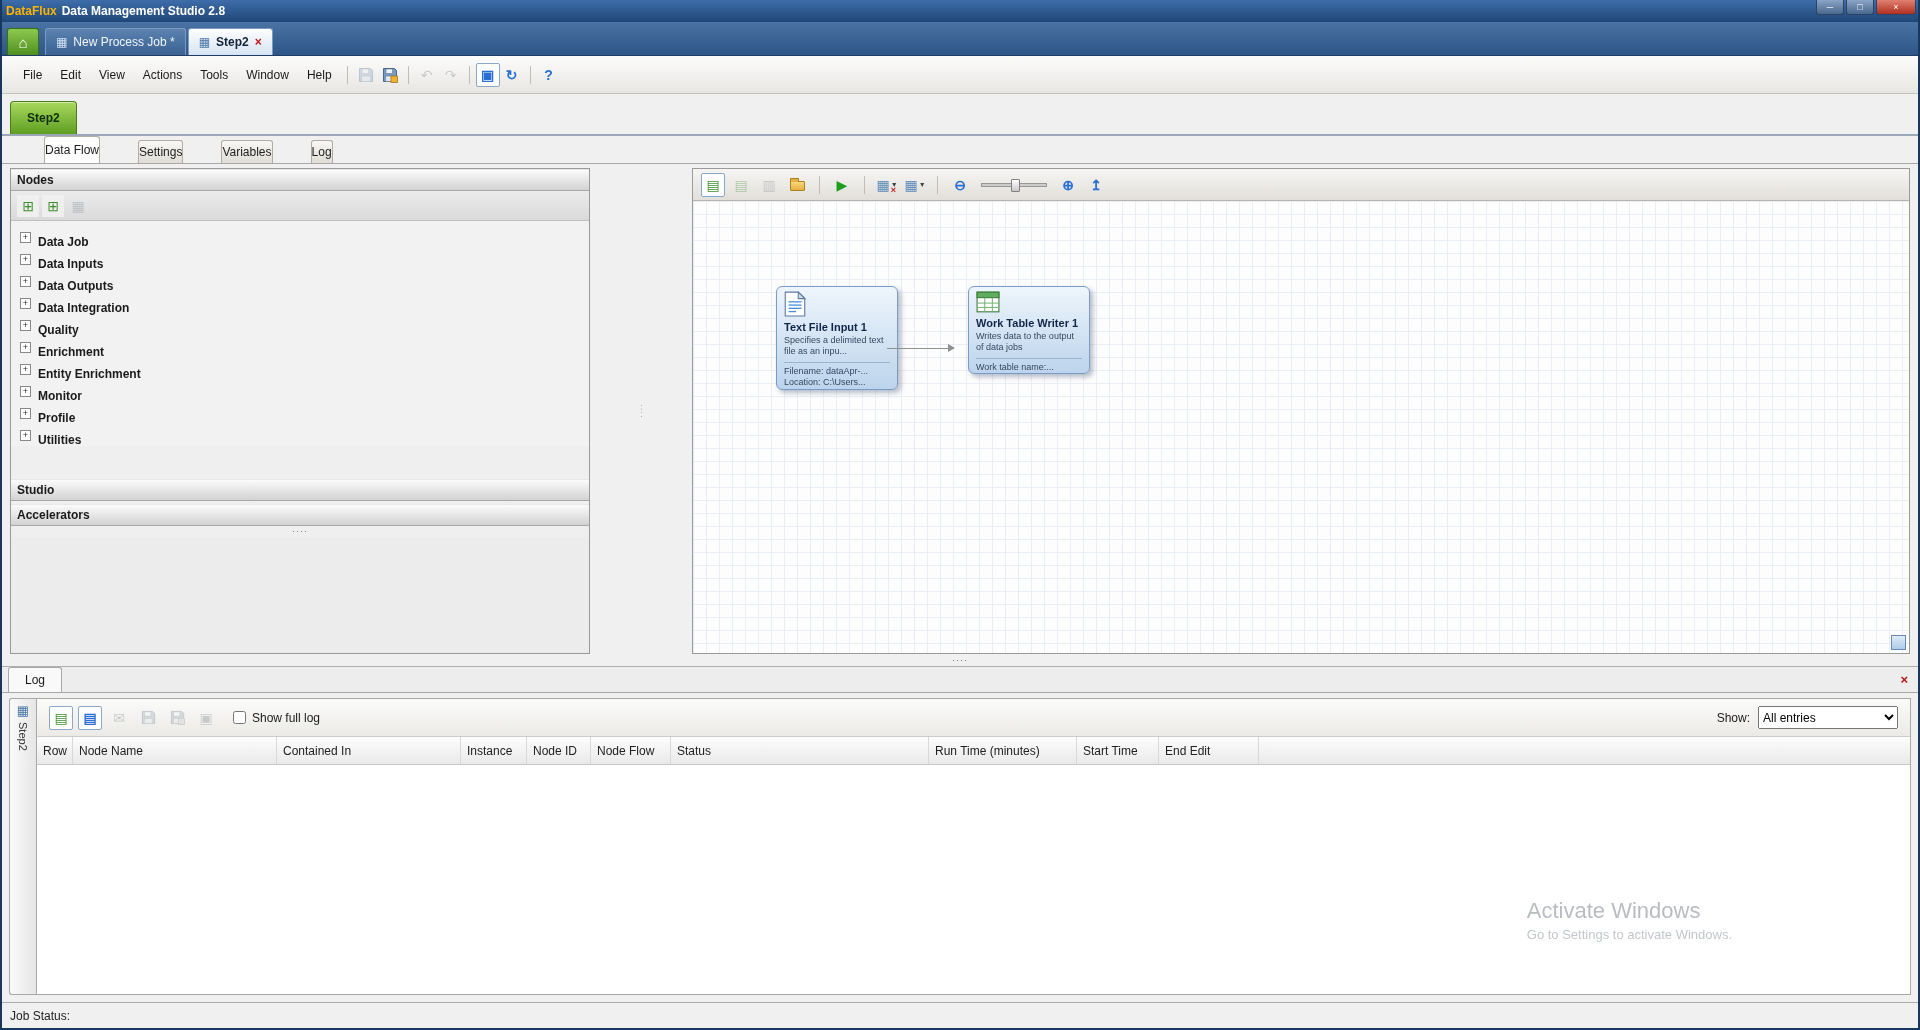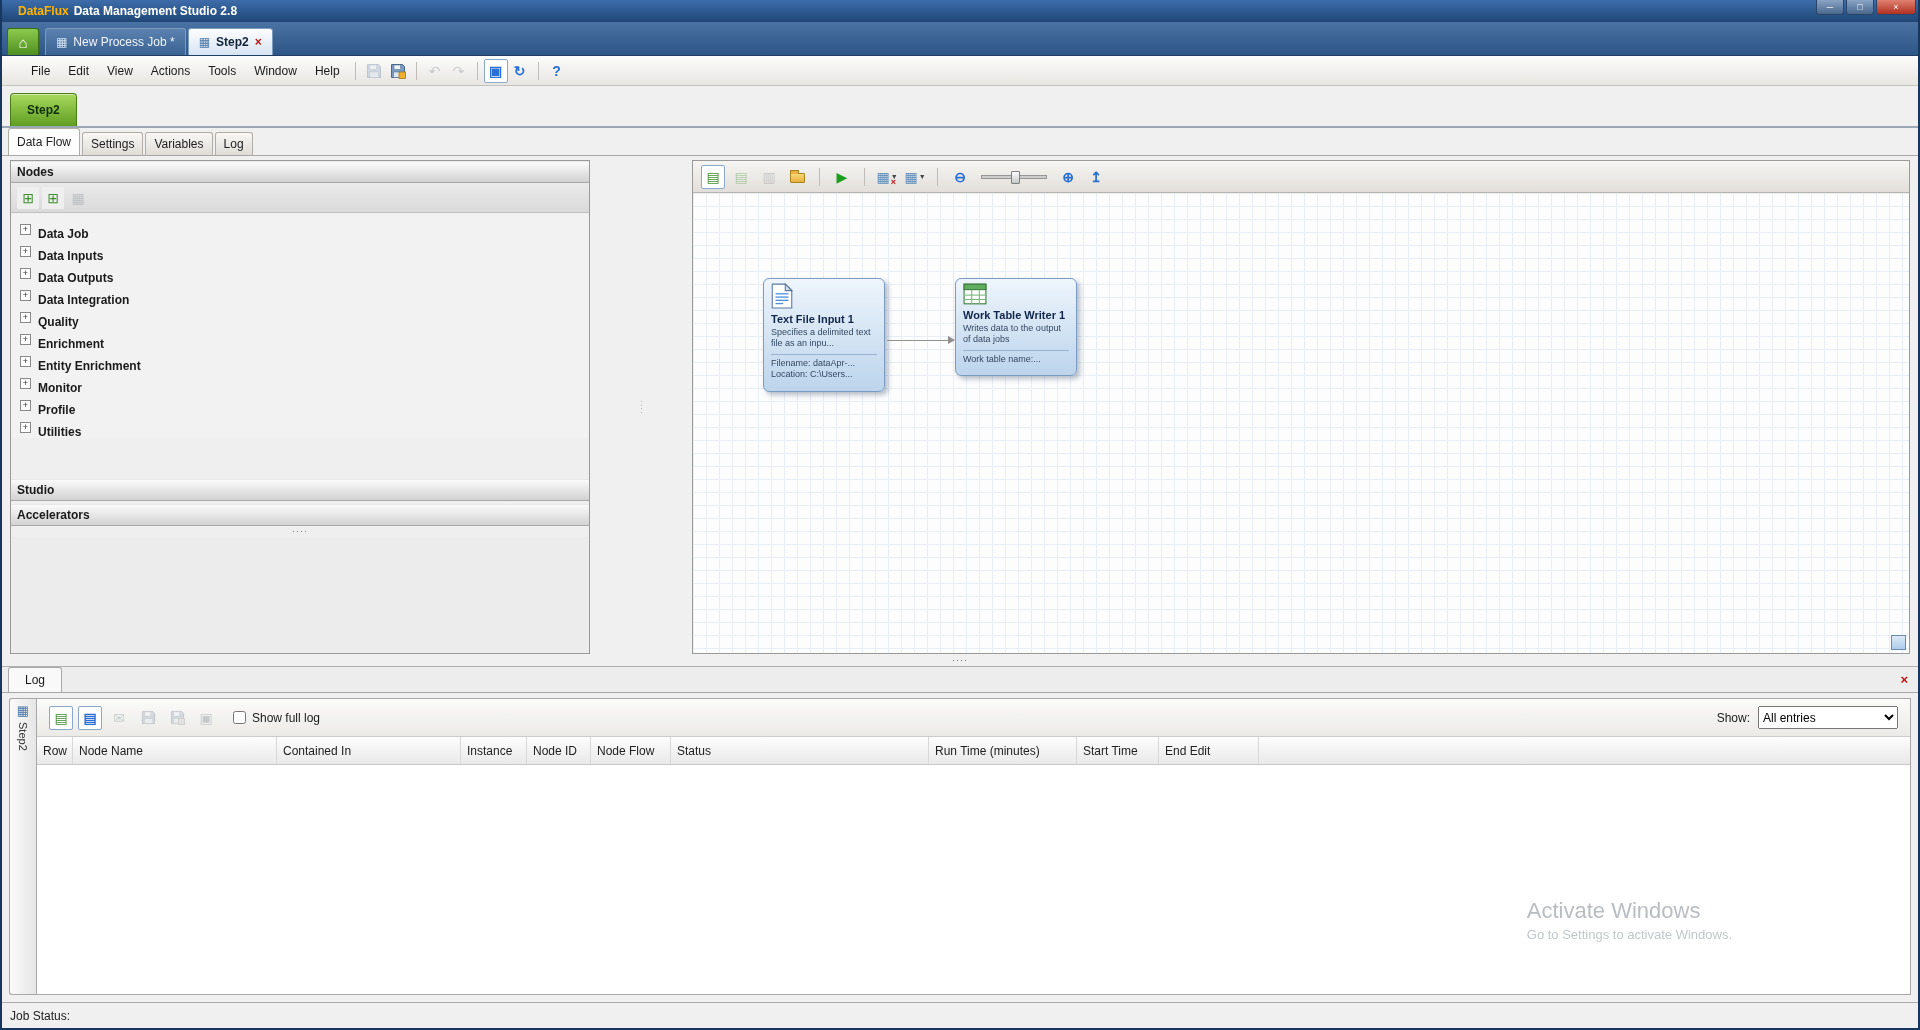--- a/index.html
+++ b/index.html
@@ -1,56 +1,56 @@
 <!DOCTYPE html>
 <html><head>
 <meta charset="utf-8">
 <style>
   * { box-sizing: border-box; margin: 0; padding: 0; }
   body { font-family: "Liberation Sans", "DejaVu Sans", sans-serif; font-size: 12px; background: #888; }
   .window { width: 1920px; height: 1030px; display: flex; flex-direction: column; background: #f0f0f0; border: 2px solid #17375e; border-top: none; }
 
   
-  .titlebar { height: 22px; background: linear-gradient(#3e6daa, #1f4675); display: flex; align-items: center; padding-left: 16px; color: #fff; flex: 0 0 auto; }
+  .titlebar { height: 22px; background: linear-gradient(#3e6daa, #1f4675); display: flex; align-items: center; padding-left: 4px; color: #fff; flex: 0 0 auto; }
   .brand { color: #ffb400; font-weight: bold; margin-right: 5px; font-size: 12px; }
   .title-text { font-weight: bold; font-size: 12px; }
   .win-buttons { margin-left: auto; display: flex; gap: 2px; padding-right: 2px; align-self: flex-start; }
   .win-btn { width: 28px; height: 15px; display: flex; align-items: center; justify-content: center; font-size: 9px; color: #fff; background: linear-gradient(#8aa4c4, #49688e); border: 1px solid #2a4467; border-top: none; border-radius: 0 0 3px 3px; cursor: default; }
   .win-btn.close { background: linear-gradient(#e08070, #b03020); width: 40px; }
 
   
   .tabstrip { height: 34px; background: linear-gradient(#4a73a3, #2d5587); display: flex; align-items: flex-end; padding: 0 0 0 5px; border-bottom: 1px solid #1e3c64; flex: 0 0 auto; }
   .home-btn { width: 32px; height: 27px; margin-right: 6px; background: linear-gradient(#8cc94f, #4f8f1f); border: 1px solid #3a6e12; border-bottom: none; border-radius: 3px 3px 0 0; display: flex; align-items: center; justify-content: center; color: #fff; font-size: 15px; cursor: default; }
   .doc-tab { height: 27px; padding: 0 10px; margin-right: 2px; display: flex; align-items: center; gap: 6px; color: #f0f4f8; background: linear-gradient(#5b82b0, #3a6292); border: 1px solid #7a9cc0; border-bottom: none; border-radius: 3px 3px 0 0; cursor: default; }
   .doc-tab.active { background: linear-gradient(#fdfeff, #d6e4f2); color: #12243a; font-weight: bold; }
   .tab-grid-icon { font-size: 12px; color: #cfe0f0; }
   .doc-tab.active .tab-grid-icon { color: #4a78a8; }
   .tab-close { color: #c01818; font-weight: bold; font-size: 12px; }
 
   
-  .menubar { height: 30px; background: linear-gradient(#fcfcfc, #e8e6e2); border-bottom: 1px solid #c6c2bc; display: flex; align-items: center; padding-left: 20px; flex: 0 0 auto; }
+  .menubar { height: 38px; background: linear-gradient(#fcfcfc, #e8e6e2); border-bottom: 1px solid #c6c2bc; display: flex; align-items: center; padding-left: 12px; flex: 0 0 auto; }
   .menu-item { padding: 5px 9px; color: #1a1a1a; cursor: default; }
   .tb-sep { width: 1px; height: 18px; background: #c0bdb8; margin: 0 6px; }
   .tbtn { width: 24px; height: 24px; border: 1px solid transparent; border-radius: 2px; display: flex; align-items: center; justify-content: center; background: transparent; cursor: default; position: relative; }
   .tbtn.framed { border-color: #8aa8c8; background: #fff; }
   .tbtn.disabled { opacity: 0.35; }
   .gi { font-size: 14px; line-height: 1; }
   .gi.blue { color: #2a6fd6; font-weight: bold; }
   .gi.green { color: #3f8f2f; }
   .gi.gray { color: #788088; }
   .mini-x { position: absolute; right: 2px; bottom: 1px; font-size: 9px; font-weight: bold; color: #c01818; line-height: 1; }
   .dd-arrow { font-size: 7px; color: #444; margin-left: 1px; }
 
   
   .jobrow { height: 42px; background: #f0f0f0; border-bottom: 2px solid #9aa8b6; display: flex; align-items: flex-end; padding-left: 8px; flex: 0 0 auto; }
   .job-badge { height: 33px; padding: 0 16px; display: flex; align-items: center; font-weight: bold; color: #0f2d08; background: linear-gradient(#a8d95e, #5f9e21); border: 1px solid #4a7d18; border-bottom: none; border-radius: 4px 4px 0 0; box-shadow: inset 0 1px 0 rgba(255,255,255,.5); }
 
   
   .subtabs { height: 28px; background: #f0f0f0; border-bottom: 1px solid #a8a8a8; display: flex; align-items: flex-end; padding-left: 6px; gap: 2px; flex: 0 0 auto; }
-  .subtab { height: 23px; padding: 0 8px; display: flex; align-items: center; color: #222; background: linear-gradient(#f8f7f5, #e0ddd7); border: 1px solid #b0ada6; border-bottom: none; border-radius: 3px 3px 0 0; cursor: default; }
+  .subtab { height: 23px; padding: 0 0; display: flex; align-items: center; color: #222; background: linear-gradient(#f8f7f5, #e0ddd7); border: 1px solid #b0ada6; border-bottom: none; border-radius: 3px 3px 0 0; cursor: default; margin-left: 36px; }
   .subtab.active { height: 27px; background: #fdfdfd; font-weight: normal; }
 
   
   .main { flex: 1 1 auto; display: flex; padding: 4px 8px 0 8px; min-height: 0; gap: 48px; }
   .left-panel { width: 580px; border: 1px solid #9a9a9a; background: #efefef; display: flex; flex-direction: column; flex: 0 0 auto; }
   .panel-header { height: 22px; background: linear-gradient(#fbfbfb, #d2d2d2); border-top: 1px solid #e8e8e8; border-bottom: 1px solid #a8a8a8; display: flex; align-items: center; padding-left: 6px; font-weight: bold; color: #1a1a1a; flex: 0 0 auto; }
   .node-toolbar { height: 30px; background: linear-gradient(#ebebeb, #dadada); border-bottom: 1px solid #c0c0c0; display: flex; align-items: center; padding-left: 6px; gap: 3px; flex: 0 0 auto; }
   .ntb-btn { width: 22px; height: 22px; display: flex; align-items: center; justify-content: center; border: 1px solid transparent; }
   .tree { padding: 5px 0 0 5px; flex: 0 0 auto; background: #f2f2f2; }
   .tree-item { height: 22px; display: flex; align-items: center; gap: 7px; padding-left: 4px; cursor: default; }
@@ -69,21 +69,21 @@
   .canvas { flex: 1 1 auto; position: relative; overflow: hidden; background-color: #fdfdfe;
     background-image: linear-gradient(to right, #e9eef4 1px, transparent 1px), linear-gradient(to bottom, #e9eef4 1px, transparent 1px);
     background-size: 13px 13px; }
 
   .slider { width: 66px; height: 4px; background: #cdcdcd; border: 1px solid #979797; position: relative; margin: 0 5px; }
   .slider-thumb { position: absolute; left: 45%; top: -5px; width: 9px; height: 13px; background: linear-gradient(#fefefe, #c8c8c8); border: 1px solid #808080; border-radius: 1px; }
   .folder-icon { width: 15px; height: 10px; background: linear-gradient(#f8d878, #e8b040); border: 1px solid #a88420; position: relative; border-radius: 1px; margin-top: 3px; }
   .folder-icon:before { content: ""; position: absolute; top: -4px; left: -1px; width: 7px; height: 3px; background: #e8b040; border: 1px solid #a88420; border-bottom: none; border-radius: 1px 1px 0 0; }
 
   
-  .cnode { position: absolute; width: 122px; border: 1px solid #7a9cc4; border-radius: 6px; background: linear-gradient(#eef5fc, #bcd4ec); box-shadow: 3px 3px 5px rgba(50,70,100,.35); padding: 4px 7px 10px 7px; cursor: default; }
+  .cnode { position: absolute; width: 122px; border: 1px solid #7a9cc4; border-radius: 6px; background: linear-gradient(#eef5fc, #bcd4ec); box-shadow: 3px 3px 5px rgba(50,70,100,.35); padding: 4px 7px 0 7px; cursor: default; margin-left: 13px; }
   .ntitle { font-weight: bold; font-size: 11px; color: #10264a; line-height: 1.2; margin-top: 1px; }
   .ndesc { font-size: 9px; color: #354961; line-height: 1.25; margin-top: 1px; }
   .ndiv { border-top: 1px solid #9ab4d0; margin: 4px 0 3px; }
   .nmeta { font-size: 9px; color: #354961; line-height: 1.3; }
   .edge { position: absolute; height: 1px; background: #909090; }
   .edge .arrowhead { position: absolute; right: -1px; top: -4px; width: 0; height: 0; border-left: 7px solid #909090; border-top: 4px solid transparent; border-bottom: 4px solid transparent; }
   .grip { position: absolute; right: 3px; bottom: 3px; width: 15px; height: 15px; background: linear-gradient(#dcebf8, #aecbe8); border: 1px solid #6a8ab0; }
 
   
   .h-splitter { height: 12px; display: flex; align-items: center; justify-content: center; color: #666; font-size: 9px; letter-spacing: 1px; background: #f0f0f0; flex: 0 0 auto; }

